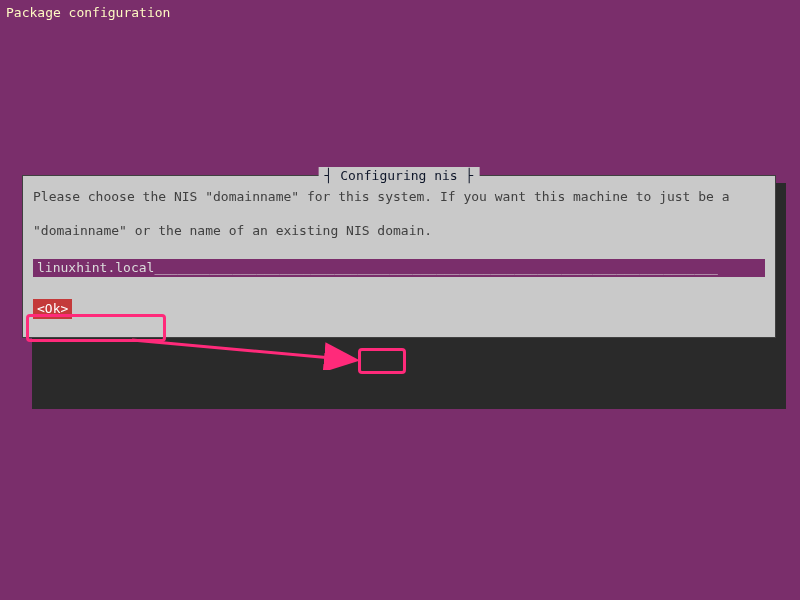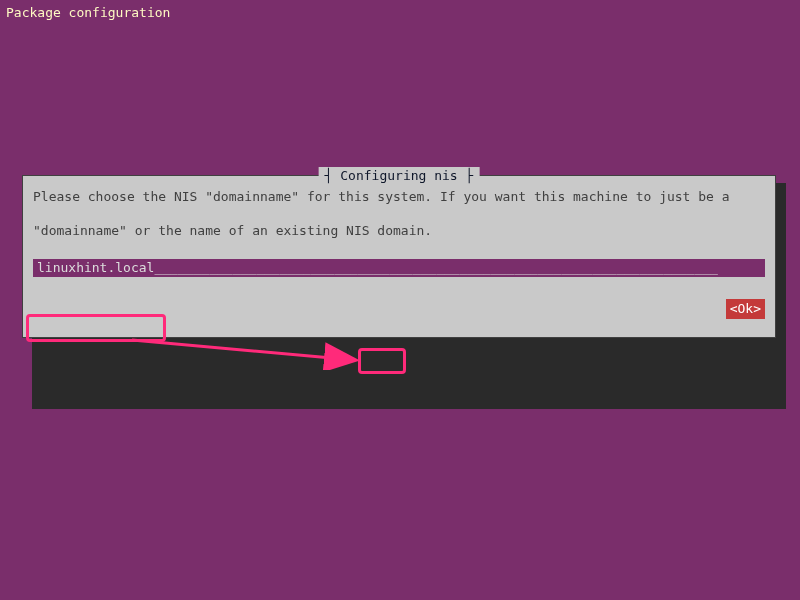--- a/index.html
+++ b/index.html
@@ -62,21 +62,21 @@
     height: 18px;
     line-height: 18px;
     font-family: inherit;
     font-size: inherit;
     overflow: hidden;
     white-space: nowrap;
   }
 
   .ok-row {
     margin-top: 22px;
-    text-align: right;
+    text-align: left;
   }
   .ok-button {
     display: inline-block;
     background: #c43a3a;
     color: #ffffff;
     padding: 1px 4px;
     font-family: inherit;
     font-size: inherit;
   }
 

